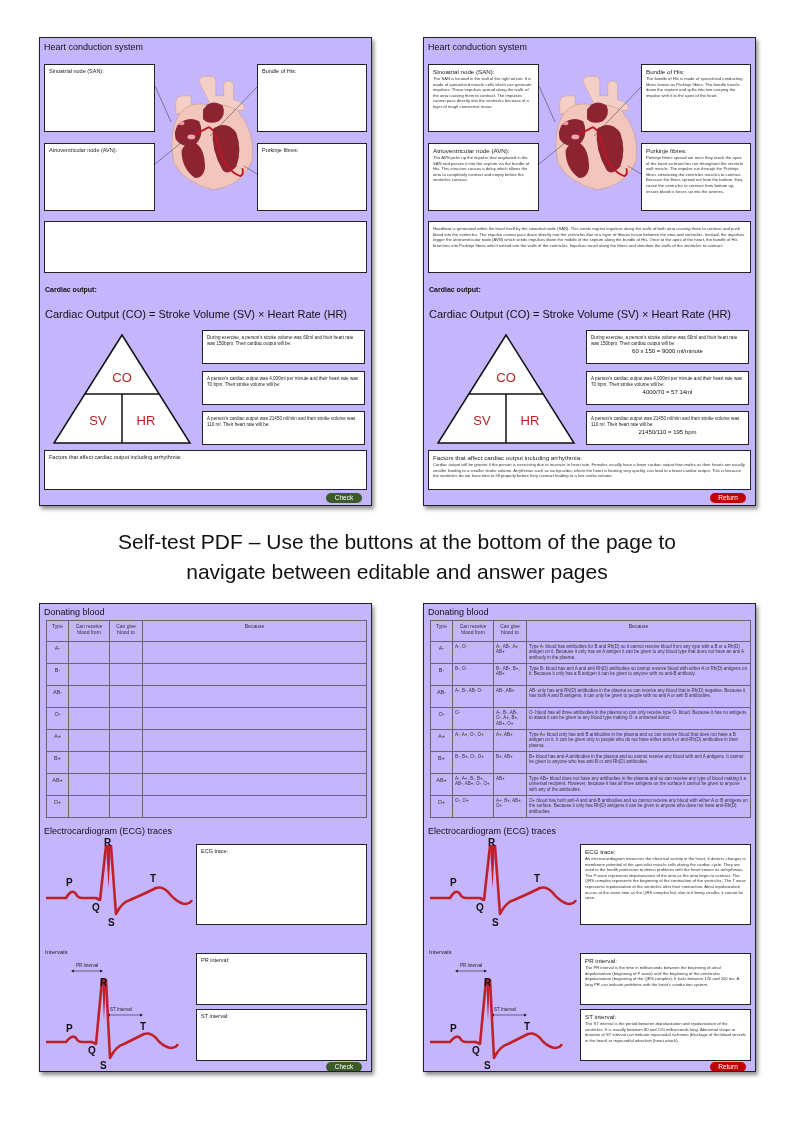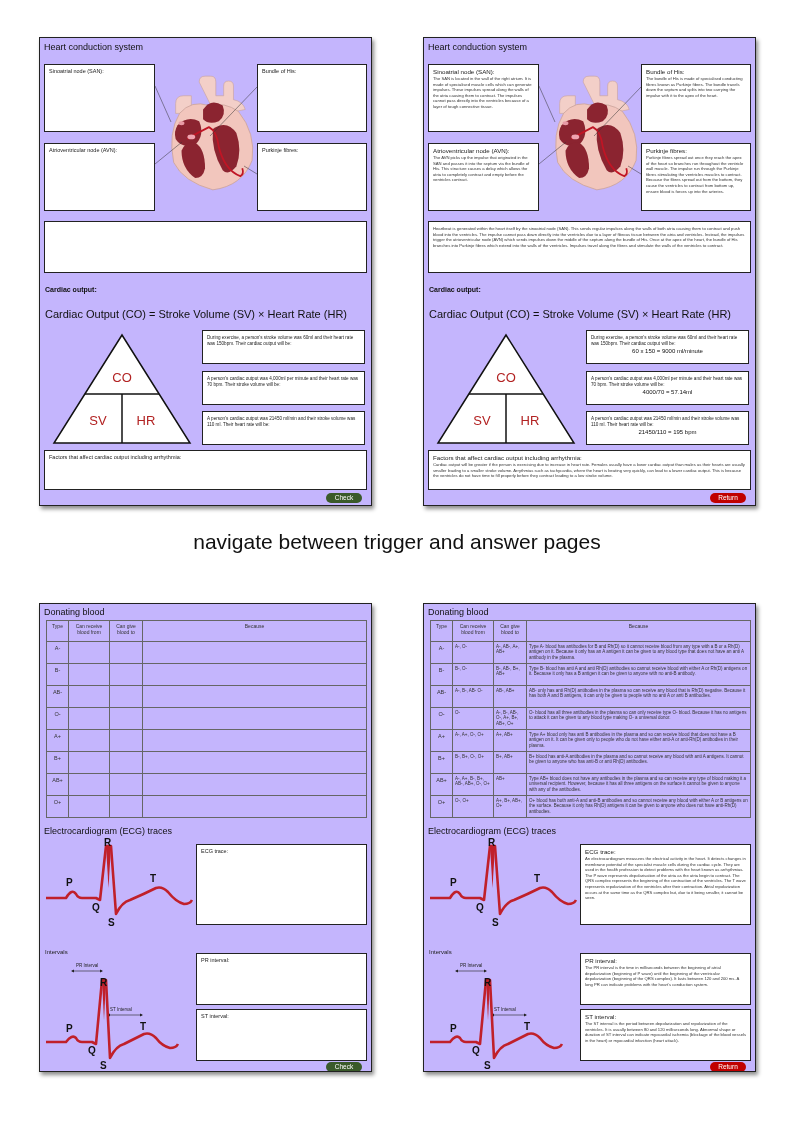--- a/index.html
+++ b/index.html
@@ -213,21 +213,22 @@
 
   <div class="box" style="left:4px;top:412px;width:323px;height:40px;">
     <span class="box-label">Factors that affect cardiac output  including arrhythmia:</span>
     <span class="box-text">Cardiac output will be greater if the person is exercising due to increase in heart rate. Females usually have a lower cardiac output than males as their hearts are usually smaller leading to a smaller stroke volume. Arrythmias such as tachycardia, where the heart is beating very quickly, can lead to a lower cardiac output. This is because the ventricles do not have time to fill properly before they contract leading to a low stroke volume.</span>
   </div>
 
   <div class="btn btn-return" style="left:286px;top:455px;">Return</div>
 </div>
 
 <div class="center-caption">
-  <div>navigate between trigger and answer pages</div>
+  <div>Self-test PDF – Use the buttons at the bottom of the page to</div>
+  <div>navigate between editable and answer pages</div>
 </div>
 
 <div class="page" style="left:39px;top:603px;width:333px;height:469px;">
   <div class="page-title" style="left:4px;top:3px;">Donating blood</div>
 
   <table class="blood" style="left:6px;top:16px;width:321px;">
     <colgroup>
         <col style="width:22px">
         <col style="width:41px">
         <col style="width:33px">

